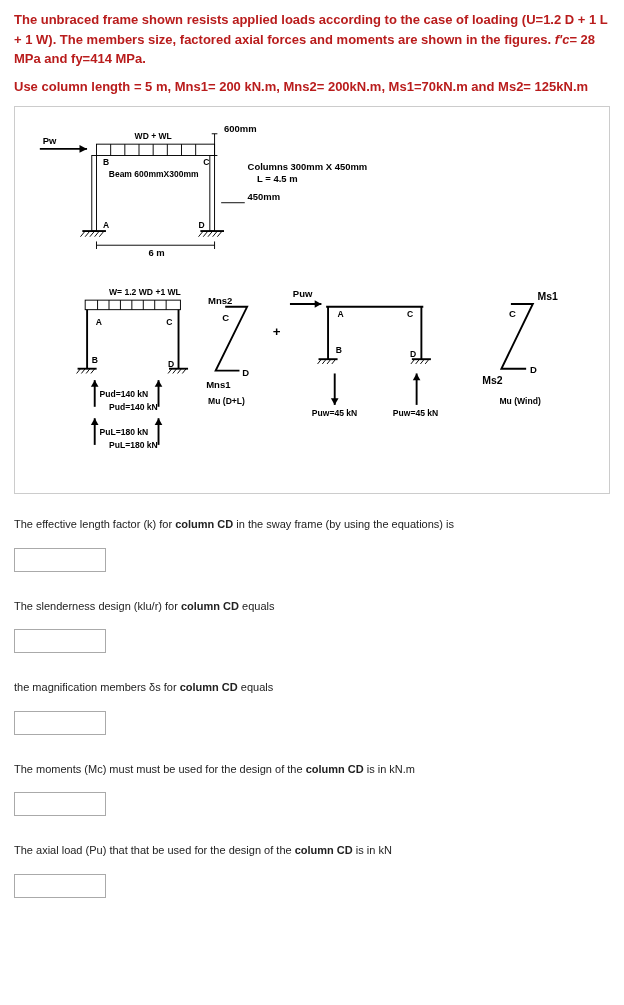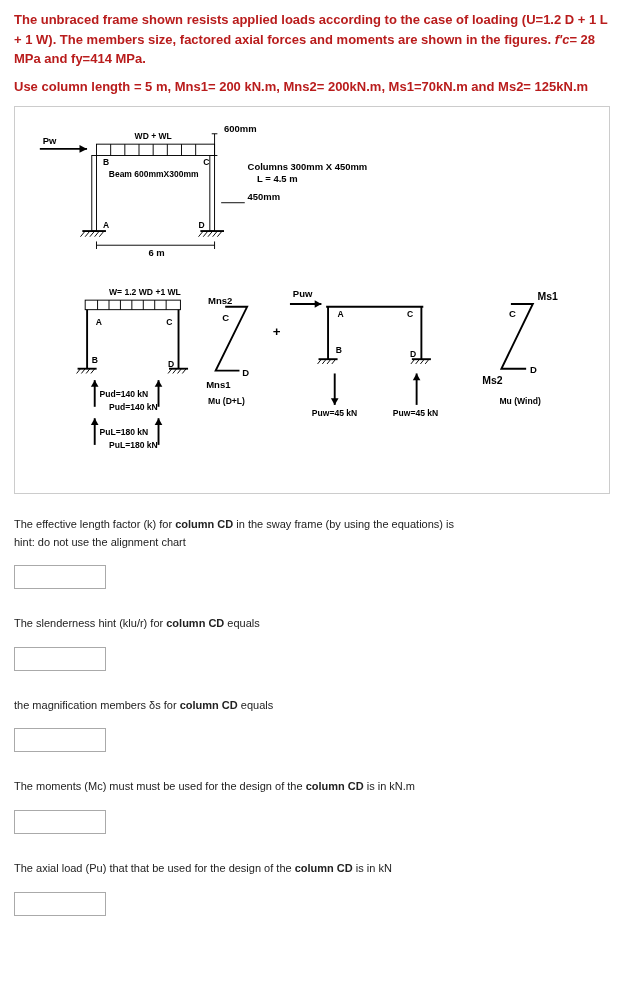--- a/index.html
+++ b/index.html
@@ -214,26 +214,25 @@
         <text x="52" y="95" font-size="10" font-weight="700">D</text>
         <text x="2" y="106" font-size="11" font-weight="700">Ms2</text>
         <text x="20" y="127" font-size="9" font-weight="700">Mu (Wind)</text>
       </g>
     </svg>
   </div>
 </div>
 
 <div class="question">
   <span>The effective length factor (k) for </span><b>column CD</b><span> in the sway frame (by using the equations) is</span><br>
-  <span>hint: do not use the alignment chart</span>
-</div>
-<input class="answer-input" style="">
-
-<div class="question">
-  <span>The slenderness hint (klu/r) for </span><b>column CD</b><span> equals</span>
+</div>
+<input class="answer-input" style="">
+
+<div class="question">
+  <span>The slenderness design (klu/r) for </span><b>column CD</b><span> equals</span>
 </div>
 <input class="answer-input" style="">
 
 <div class="question">
   <span>the magnification members  δs for </span><b>column CD</b><span> equals</span>
 </div>
 <input class="answer-input" style="">
 
 <div class="question">
   <span>The moments (Mc) must must be used for the design of the </span><b>column CD</b><span>  is in kN.m</span>

